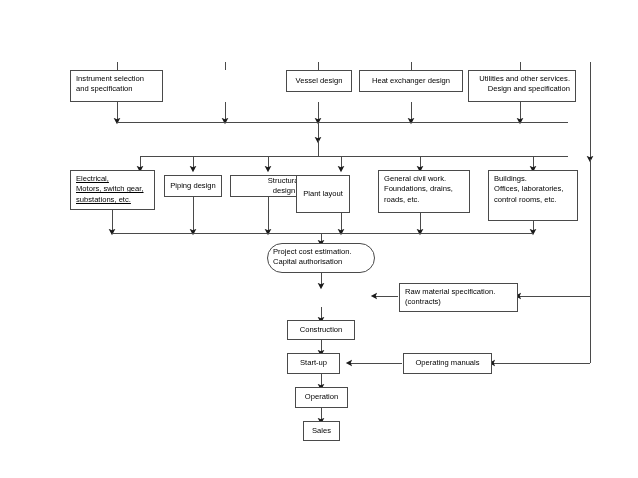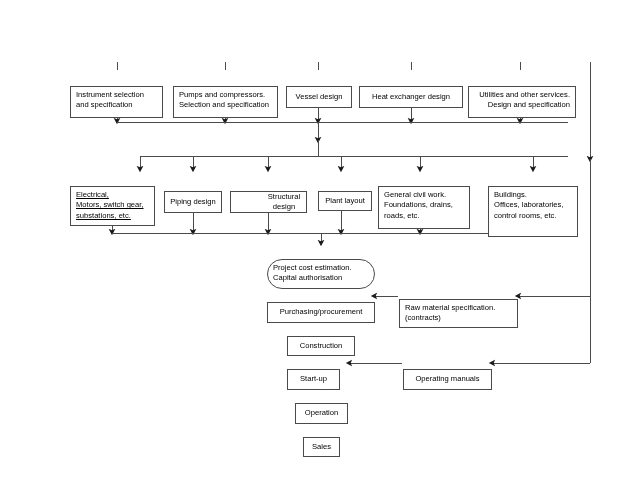--- a/index.html
+++ b/index.html
@@ -28,21 +28,20 @@
     position: absolute;
     box-sizing: border-box;
     border: 1px solid #4a4a4a;
     background: #ffffff;
     color: #000000;
     font-size: 7.6px;
     line-height: 10.4px;
     padding: 3px 5px;
     white-space: pre-line;
     z-index: 5;
-    margin-top: 16px;
   }
   .node.center {
     text-align: center;
     display: flex;
     align-items: center;
     justify-content: center;
     padding: 2px 5px;
   }
   .node.left {
     text-align: left;
@@ -114,52 +113,49 @@
       <line x1="590" y1="363" x2="492" y2="363" marker-end="url(#ad)"></line>
 
       <line x1="402" y1="363" x2="349" y2="363" marker-end="url(#ad)"></line>
 
     </g>
   </svg>
 
   <div class="node left" style="left:70px; top:70px; width:93px; height:32px;">Instrument selection
 and specification</div>
 
-  <div class="node left" style="left:173px; top:70px; width:105px; height:32px;">Pumps and compressors.
-Selection and specification</div>
 
   <div class="node center" style="left:286px; top:70px; width:66px; height:22px;">Vessel design</div>
 
   <div class="node center" style="left:359px; top:70px; width:104px; height:22px;">Heat exchanger design</div>
 
   <div class="node left" style="left:468px; top:70px; width:108px; height:32px;text-align:right;">Utilities and other services.
 Design and specification</div>
 
   <div class="node left" style="left:70px; top:170px; width:85px; height:40px;text-decoration:underline;">Electrical,
 Motors, switch gear,
 substations, etc.</div>
 
   <div class="node center" style="left:164px; top:175px; width:58px; height:22px;">Piping design</div>
 
   <div class="node center" style="left:230px; top:175px; width:77px; height:22px;padding-left:36px;">Structural design</div>
 
-  <div class="node center" style="left:318px; top:175px; width:54px; height:20px;">Plant layout</div>
+  <div class="node center" style="left:296px; top:175px; width:54px; height:38px;">Plant layout</div>
 
   <div class="node left" style="left:378px; top:170px; width:92px; height:43px;">General civil work.
 Foundations, drains,
 roads, etc.</div>
 
   <div class="node left" style="left:488px; top:170px; width:90px; height:51px;">Buildings.
 Offices, laboratories,
 control rooms, etc.</div>
 
   <div class="node left" style="left:267px; top:243px; width:108px; height:30px;border-radius:15px;">Project cost estimation.
 Capital authorisation</div>
 
-  <div class="node center" style="left:267px; top:286px; width:108px; height:21px;">Purchasing/procurement</div>
 
   <div class="node left" style="left:399px; top:283px; width:119px; height:29px;">Raw material specification.
 (contracts)</div>
 
   <div class="node center" style="left:287px; top:320px; width:68px; height:20px;">Construction</div>
 
   <div class="node center" style="left:287px; top:353px; width:53px; height:21px;">Start-up</div>
 
   <div class="node center" style="left:403px; top:353px; width:89px; height:21px;">Operating manuals</div>
 

